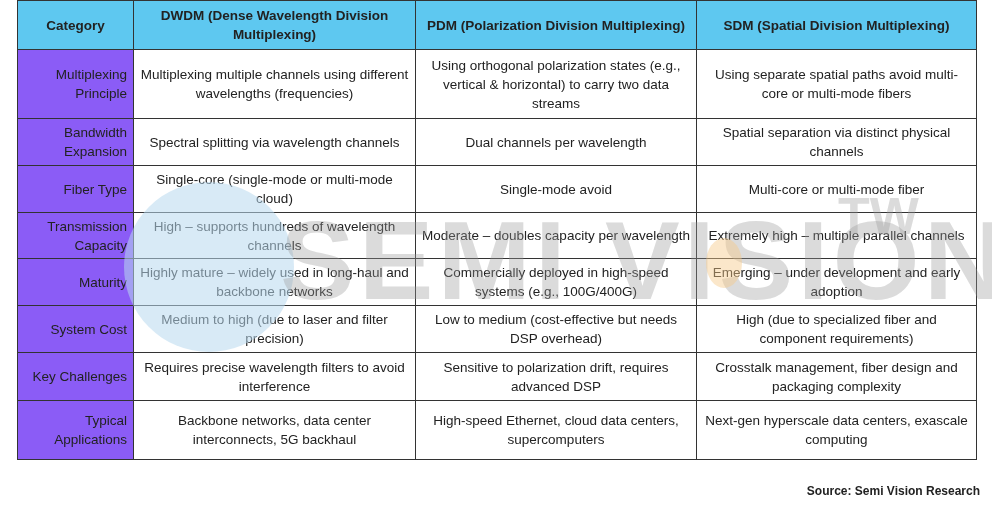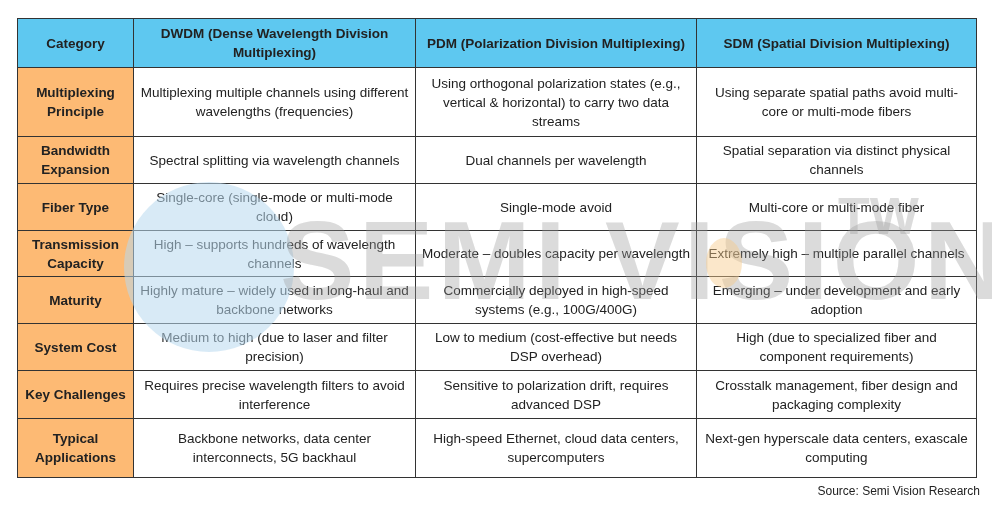--- a/index.html
+++ b/index.html
@@ -1,31 +1,31 @@
 <!DOCTYPE html>
 <html><head>
 <meta charset="utf-8">
 <style>
   html, body { margin:0; padding:0; background:#ffffff; }
   body { width:992px; height:509px; position:relative; overflow:hidden;
          font-family:"Liberation Sans", "DejaVu Sans", sans-serif; color:#222; }
-  .tbl { position:absolute; left:17px; top:18px; width:959px; border-collapse:collapse; table-layout:fixed; z-index:1;padding-left:36px; }
+  .tbl { position:absolute; left:17px; top:0; width:959px; border-collapse:collapse; table-layout:fixed; z-index:1;padding-left:36px; }
   .tbl td, .tbl th { border:1px solid #333; text-align:center; vertical-align:middle;
                       font-size:13.5px; line-height:19px; padding:0 6px; }
   .tbl th { background:#5ec8f0; font-weight:bold; color:#222; height:48px; }
-  .tbl td.cat { background:#fdba74; font-weight:bold; }
+  .tbl td.cat { background:#8b5cf6; font-weight:normal;text-align:right; }
   .tbl td { background:transparent; }
   .wm { position:absolute; z-index:2; pointer-events:none; }
   .wm-circle { left:124px; top:182px; width:170px; height:170px; border-radius:50%;
                background:#b8d8ee; opacity:0.55; }
   .wm-text { left:280px; top:196px; font-size:112px; font-weight:bold; color:#9a9a9a;
              opacity:0.35; letter-spacing:4px; line-height:130px; white-space:nowrap; font-family:"Liberation Sans", sans-serif; }
   .wm-tw { left:838px; top:186px; font-size:52px; font-weight:bold; color:#9a9a9a; opacity:0.35;text-align:center; }
   .wm-dot { left:706px; top:238px; width:36px; height:50px; border-radius:50%; background:#f7c98a; opacity:0.45; }
-  .source { position:absolute; right:12px; top:484px; font-size:12px; font-weight:normal; color:#222;margin-left:12px; }
+  .source { position:absolute; right:12px; top:484px; font-size:12px; font-weight:bold; color:#222;margin-left:12px; }
 </style>
 </head>
 <body>
 
 <table class="tbl">
   <colgroup>
     <col style="width:116px">
       <col style="width:282px">
       <col style="width:281px">
       <col style="width:280px">

